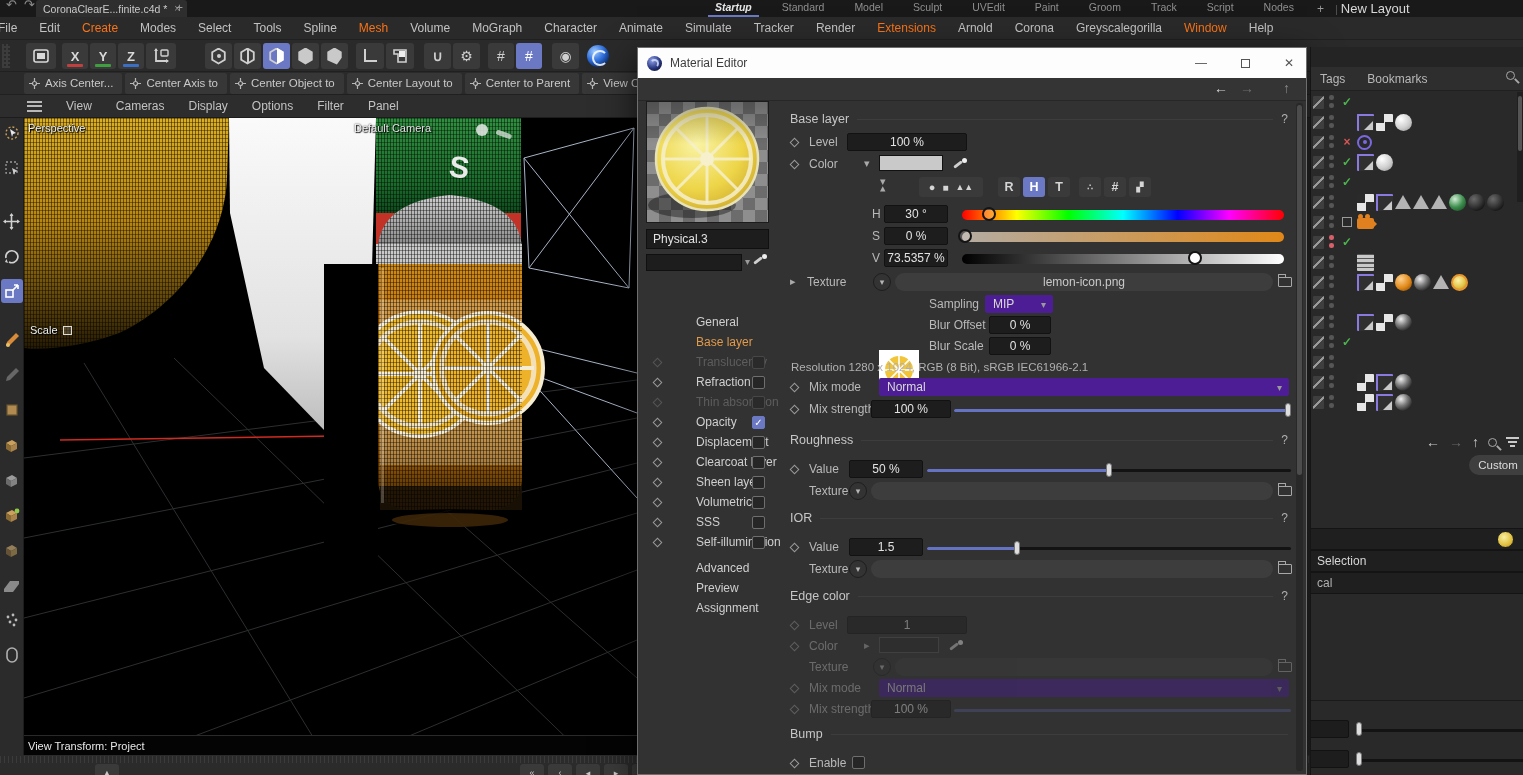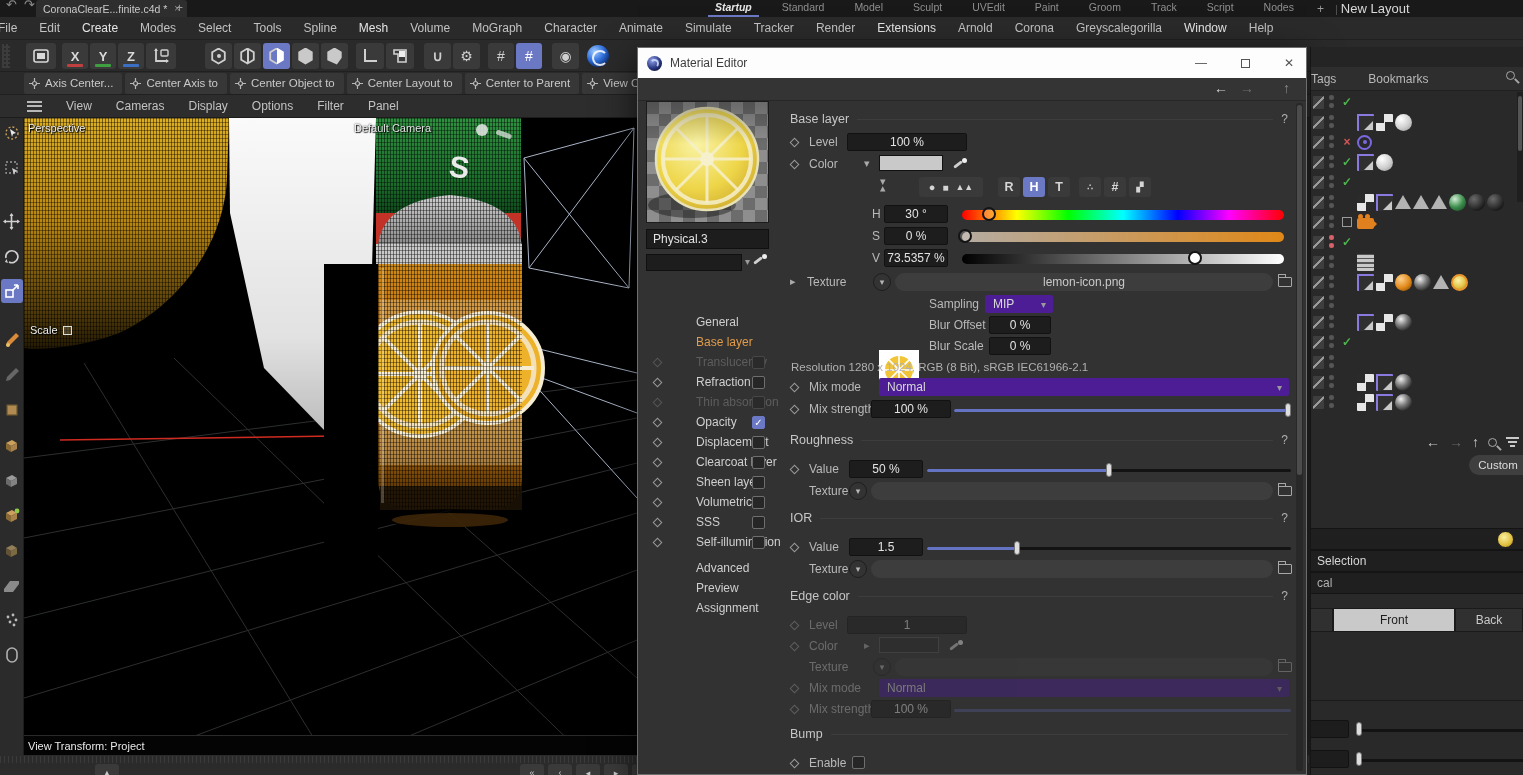--- a/index.html
+++ b/index.html
@@ -17,21 +17,21 @@
   .ltab{padding:0 15px;font-size:10.5px;color:#8f8f8f;height:17px;line-height:15px;position:relative;}
   .ltab.active{color:#e8e8e8;font-style:italic;font-weight:bold;}
   .ltab.active::after{content:"";position:absolute;left:8px;right:8px;bottom:0;height:2px;background:#6b79c5;}
   #lt-add{color:#9a9a9a;font-size:12px;padding:0 8px;}
   #lt-sep{color:#555;padding:0 3px;}
   #new-layout{color:#d8d8d8;font-size:13px;white-space:nowrap;}
   
   #menubar{position:absolute;left:0;top:17px;width:1523px;height:23px;background:#2a2a2a;display:flex;align-items:center;margin:0;border-bottom:1px solid #202020;}
   #menubar .wrap{display:flex;margin-left:-13px;}
   .menu-item{padding:0 11px;font-size:12px;color:#c2c2c2;white-space:nowrap;}
-  .menu-item.accent{color:#e5e5e5;}
+  .menu-item.accent{color:#f97316;}
   
   #toolbar1{position:absolute;left:0;top:40px;width:1523px;height:32px;background:#2a2a2a;border-bottom:1px solid #202020;}
   .grip{position:absolute;left:2px;top:4px;width:8px;height:24px;background:repeating-linear-gradient(0deg,#454545 0 2px,transparent 2px 4px),repeating-linear-gradient(90deg,#454545 0 2px,transparent 2px 4px);opacity:.7;}
   .tbtn{position:absolute;top:3px;height:26px;background:#3a3a3a;border-radius:3px;display:flex;align-items:center;justify-content:center;color:#d8d8d8;}
   .tbtn.sel{background:#6b79c5;}
   .axis-letter{font-size:13px;font-weight:bold;position:relative;width:100%;text-align:center;}
   .axis-bar{position:absolute;left:5px;right:5px;bottom:2px;height:3px;border-radius:1px;}
   .hexi{width:16px;height:17px;clip-path:polygon(50% 0,95% 25%,95% 75%,50% 100%,5% 75%,5% 25%);position:relative;}
   .hex-outline{background:#cfcfcf;}
   .hex-outline::after{content:"";position:absolute;inset:2px;clip-path:polygon(50% 0,95% 25%,95% 75%,50% 100%,5% 75%,5% 25%);background:#3a3a3a;}
@@ -128,21 +128,21 @@
   .swatch{position:absolute;height:16px;border:1px solid #111;}
   .chev{position:absolute;color:#aaa;font-size:11px;top:2px;}
   .pick-btn{position:absolute;top:0;width:22px;height:20px;background:#3a3a3a;border-radius:3px;color:#d5d5d5;font-size:12.5px;font-weight:bold;display:flex;align-items:center;justify-content:center;}
   .pick-btn.sel{background:#6b79c5;color:#fff;}
   .dim{opacity:.42;}
   .me-scroll{position:absolute;right:3px;top:55px;bottom:3px;width:7px;background:#282828;border-radius:3px;}
   .me-scroll .thumb{position:absolute;left:1px;right:1px;top:2px;height:370px;background:#4c4c4c;border-radius:3px;}
   
   #rightpanel{position:absolute;left:1310px;top:47px;width:213px;height:728px;background:#292929;border-left:1px solid #151515;overflow:hidden;}
   #rp-topstrip{position:absolute;left:0;top:0;width:213px;height:20px;background:#242424;}
-  #rp-header{position:absolute;left:0;top:20px;width:213px;height:24px;background:#2e2e2e;border-bottom:1px solid #202020;color:#b8b8b8;font-size:12px;display:flex;align-items:center;gap:32px;}
+  #rp-header{position:absolute;left:0;top:20px;width:213px;height:24px;background:#2e2e2e;border-bottom:1px solid #202020;color:#b8b8b8;font-size:12px;display:flex;align-items:center;gap:22px;padding-left:9px;}
   .rp-search{position:absolute;right:9px;top:4px;width:9px;height:9px;border:1.6px solid #a8a8a8;border-radius:50%;}
   .rp-search::after{content:"";position:absolute;left:7px;top:8px;width:6px;height:1.8px;background:#a8a8a8;transform:rotate(45deg);}
   #rp-rows{position:absolute;left:0;top:45px;width:213px;}
   .rprow{height:20px;position:relative;display:flex;align-items:center;}
   .layer-ic{position:absolute;left:2px;width:11px;height:13px;background:#3e3e3e;border-radius:1px;background-image:linear-gradient(135deg,transparent 42%,#9a9a9a 42%,#9a9a9a 58%,transparent 58%);}
   .dots{position:absolute;left:17px;width:6px;height:14px;}
   .dots::before,.dots::after{content:"";position:absolute;left:1px;width:4.5px;height:4.5px;border-radius:50%;background:#565656;}
   .dots::before{top:0;}.dots::after{top:8px;}
   .dots.red::before,.dots.red::after{background:#d8606a;}
   .st{position:absolute;left:28px;width:16px;text-align:center;font-size:12px;}
@@ -1061,25 +1061,20 @@
   <div class="rp-fieldrow" style="top:481px">
 
     <span class="lemon-mini"></span>
   </div>
   <div class="rp-fieldrow" style="top:503px">
     <span style="margin-left:6px">Selection</span>
   </div>
   <div class="rp-fieldrow" style="top:525px">
     <span style="margin-left:6px;color:#b0b0b0">cal</span>
   </div>
-  <div id="rp-side">
-      <div class="side-btn" style="width: 68px;">Both</div>
-      <div class="side-btn sel" style="width: 122px;">Front</div>
-      <div class="side-btn" style="width: 68px;">Back</div>
-    </div>
   <div class="rp-hair"></div>
   <div class="rp-slrow" style="top:672px">
     <div class="fld">6</div>
     <div class="track" style="left:45px;width:168px;top:10px"></div>
     <span class="handle" style="left:45px;top:3px"></span>
   </div>
   <div class="rp-slrow" style="top:702px">
     <div class="fld">6</div>
     <div class="track" style="left:45px;width:168px;top:10px"></div>
     <span class="handle" style="left:45px;top:3px"></span>

